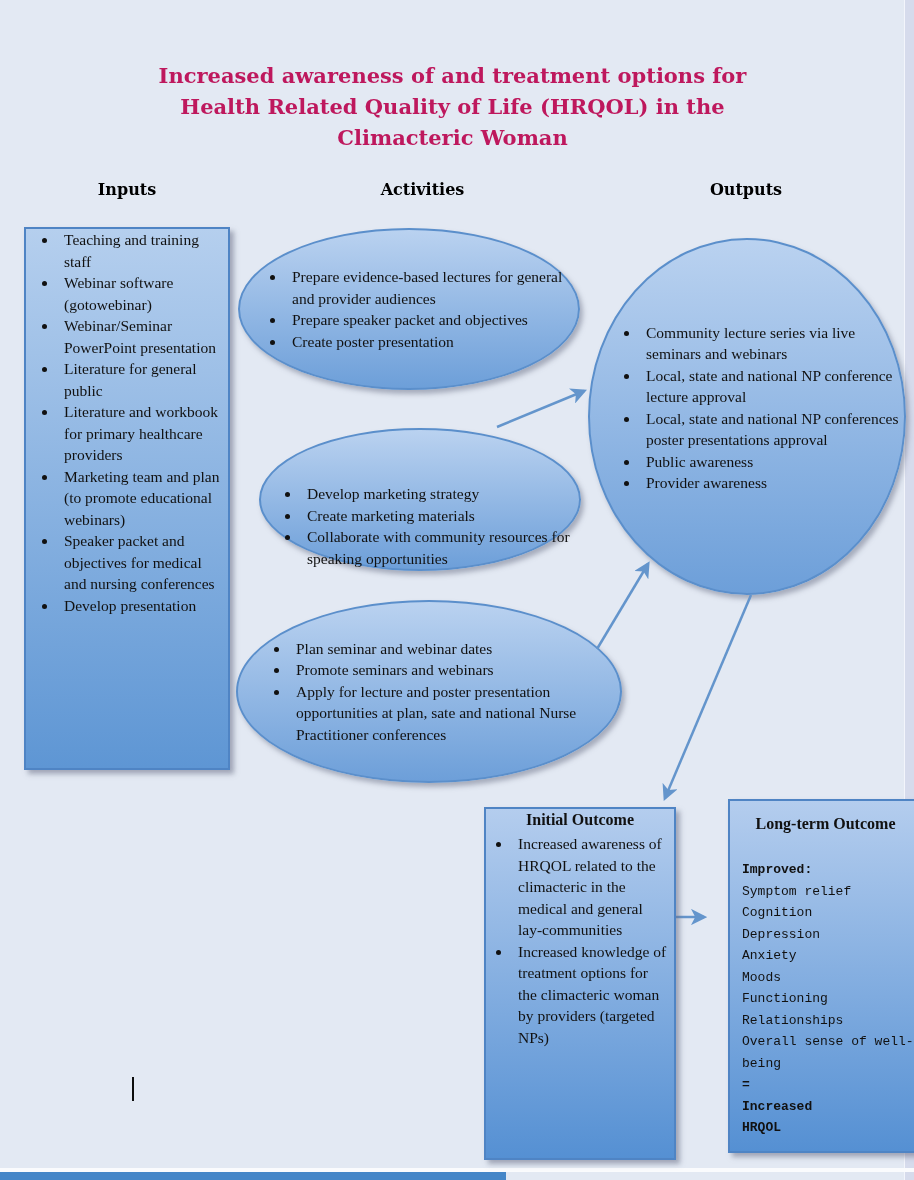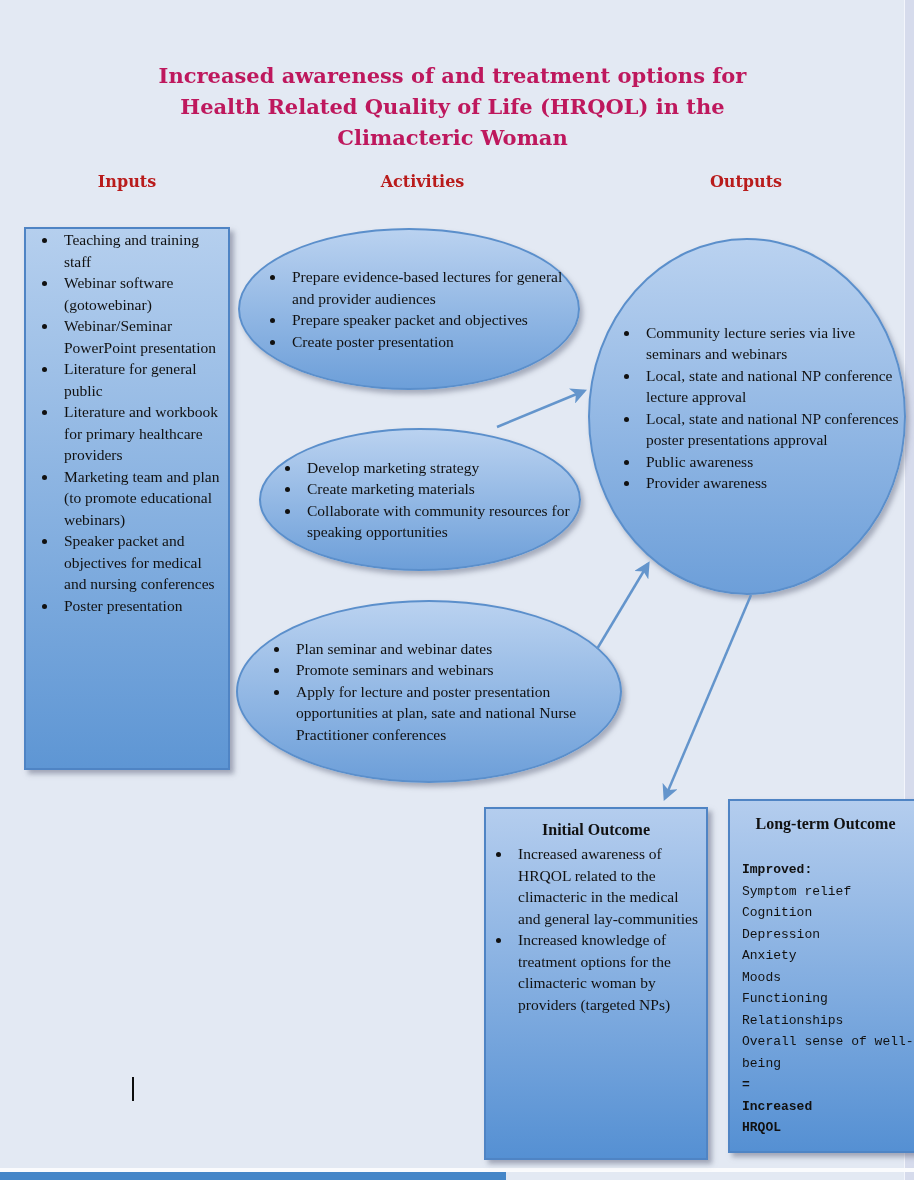--- a/index.html
+++ b/index.html
@@ -14,22 +14,22 @@
   .bottom-line{position:absolute;left:0;top:1168px;width:914px;height:4px;background:#fafbfd;}
   .bottom-bar{position:absolute;left:0;top:1172px;width:506px;height:8px;background:#4586c8;}
   .caret{position:absolute;left:132px;top:1077px;width:2px;height:24px;background:#0d0d0d;}
 
   
   .title{
     position:absolute;left:0;top:60px;width:905px;text-align:center;
     font-family:"DejaVu Serif", serif;font-weight:bold;font-size:21px;line-height:31px;color:#be185d;
   }
   .col-header{
-    position:absolute;top:172px;text-align:center;
-    font-family:"DejaVu Serif", serif;font-weight:bold;font-size:16px;color:#b91c1c;
+    position:absolute;top:180px;text-align:center;
+    font-family:"DejaVu Serif", serif;font-weight:bold;font-size:16px;color:#000000;
   }
   .h-inputs{left:24px;width:206px;}
   .h-activities{left:330px;width:185px;}
   .h-outputs{left:650px;width:192px;}
 
   
   ul{margin:0;padding:0 4px 0 30px;list-style:disc outside;}
   li{padding-left:6px;}
   .shape-text{font-size:15.5px;line-height:21.5px;}
 
@@ -45,30 +45,30 @@
   .ellipse{
     position:absolute;border-radius:50%;
     border:2px solid #5b8fcb;
     background:linear-gradient(#bad2f0,#6d9fd9);
     box-shadow:3px 4px 5px rgba(105,112,134,.5);
     display:flex;align-items:center;justify-content:center;
     box-sizing:border-box;
   }
   .e1{left:238px;top:228px;width:342px;height:162px;}
   .e1 ul{width:292px;padding-left:46px;}
-  .e2{left:259px;top:428px;width:322px;height:143px;}
+  .e2{left:259px;top:428px;width:322px;height:143px;align-items:flex-end;}
   .e2 ul{width:278px;padding-left:40px;}
   .e3{left:236px;top:600px;width:386px;height:183px;}
   .e3 ul{width:336px;padding-left:52px;}
   .e4{left:588px;top:238px;width:318px;height:357px;padding-bottom:18px;}
   .e4 ul{width:262px;padding-left:50px;}
 
   
   .outcome{background:linear-gradient(#b4cdee,#5590d3);}
-  .initial-box{left:484px;top:807px;width:224px;height:353px;padding-top:10px;}
+  .initial-box{left:484px;top:807px;width:192px;height:353px;padding-top:0;}
   .longterm-box{left:728px;top:799px;width:195px;height:354px;padding-top:12px;}
   .box-title{font-weight:bold;font-size:16px;line-height:22px;text-align:center;}
   .initial-box ul{padding-left:26px;padding-right:4px;margin-top:2px;}
   .lt-content{padding:0 6px 0 12px;font-size:13px;line-height:21.5px;font-family:Liberation Mono, monospace;}
   .lt-improved{font-weight:bold;margin-top:24px;}
   .lt-eq{font-weight:bold;}
   .lt-result{font-weight:bold;}
 
   .arrows{position:absolute;left:0;top:0;pointer-events:none;}
 </style>
@@ -93,21 +93,21 @@
 
   <div class="box inputs-box">
     <ul class="shape-text">
         <li>Teaching and training staff</li>
         <li>Webinar software (gotowebinar)</li>
         <li>Webinar/Seminar PowerPoint presentation</li>
         <li>Literature for general public</li>
         <li>Literature and workbook for primary healthcare providers</li>
         <li>Marketing team and plan (to promote educational webinars)</li>
         <li>Speaker packet and objectives for medical and nursing conferences</li>
-        <li>Poster presentation</li>
+        <li>Develop presentation</li>
       </ul>
   </div>
 
   <div class="ellipse e1">
     <ul class="shape-text">
         <li>Prepare evidence-based lectures for general and provider audiences</li>
         <li>Prepare speaker packet and objectives</li>
         <li>Create poster presentation</li>
       </ul>
   </div>

